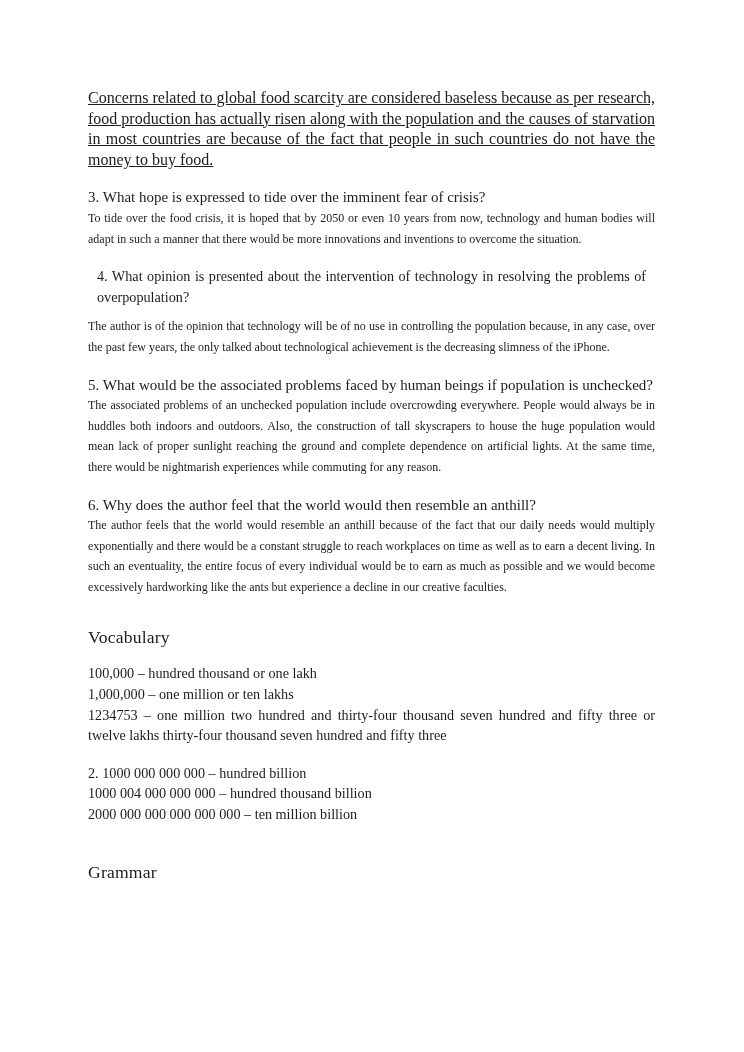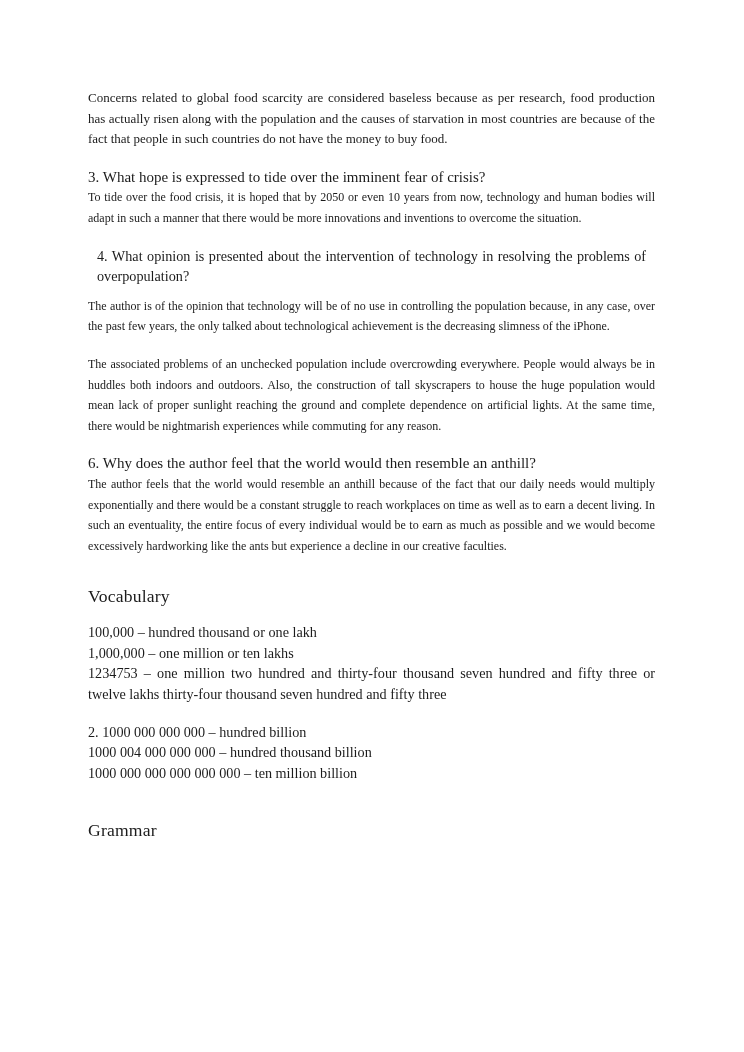--- a/index.html
+++ b/index.html
@@ -24,26 +24,27 @@
     background: #ffffff;
   }
   .content {
     position: absolute;
     left: 88px;
     top: 88px;
     width: 567px;
   }
   p.para {
     margin: 0 0 17px 0;
-    font-size: 13px;
+    font-size: 16px;
     line-height: 20.6px;
     text-align: justify;
     text-justify: inter-word;
     -webkit-hyphens: none;
     hyphens: none;
+    text-decoration: underline;
   }
   p.para:last-child {
     margin-bottom: 0;
   }
   .qline {
     display: block;
     text-align: left;
   }
   .block {
     margin: 0 0 17px 0;
@@ -107,20 +108,21 @@
       <div class="qline">3. What hope is expressed to tide over the imminent fear of crisis?</div>
       <div class="answer">To tide over the food crisis, it is hoped that by 2050 or even 10 years from now, technology and human bodies will adapt in such a manner that there would be more innovations and inventions to overcome the situation.</div>
     </div>
 
     <div class="block">
       <div class="q-wrap">4. What opinion is presented about the intervention of technology in resolving the problems of overpopulation?</div>
       <div class="answer">The author is of the opinion that technology will be of no use in controlling the population because, in any case, over the past few years, the only talked about technological achievement is the decreasing slimness of the iPhone.</div>
     </div>
 
     <div class="block">
+      <div class="qline">5. What would be the associated problems faced by human beings if population is unchecked?</div>
       <div class="answer">The associated problems of an unchecked population include overcrowding everywhere. People would always be in huddles both indoors and outdoors. Also, the construction of tall skyscrapers to house the huge population would mean lack of proper sunlight reaching the ground and complete dependence on artificial lights. At the same time, there would be nightmarish experiences while commuting for any reason.</div>
     </div>
 
     <div class="block">
       <div class="qline">6. Why does the author feel that the world would then resemble an anthill?</div>
       <div class="answer">The author feels that the world would resemble an anthill because of the fact that our daily needs would multiply exponentially and there would be a constant struggle to reach workplaces on time as well as to earn a decent living. In such an eventuality, the entire focus of every individual would be to earn as much as possible and we would become excessively hardworking like the ants but experience a decline in our creative faculties.</div>
     </div>
 
     <div class="spacer-before-heading"></div>
 
@@ -128,21 +130,21 @@
 
     <div class="vocab-group">
       <div class="vocab-line simple">100,000 – hundred thousand or one lakh</div>
       <div class="vocab-line simple">1,000,000 – one million or ten lakhs</div>
       <div class="vocab-line">1234753 – one million two hundred and thirty-four thousand seven hundred and fifty three or twelve lakhs thirty-four thousand seven hundred and fifty three</div>
     </div>
 
     <div class="vocab-group">
       <div class="vocab-line simple">2. 1000 000 000 000 – hundred billion</div>
       <div class="vocab-line simple">1000 004 000 000 000 – hundred thousand billion</div>
-      <div class="vocab-line simple">1000 000 000 000 000 000 – ten million billion</div>
+      <div class="vocab-line simple">2000 000 000 000 000 000 – ten million billion</div>
     </div>
 
     <div class="spacer-grammar"></div>
 
     <h2 class="heading">Grammar</h2>
 
   </div>
 </div>
 
 </body></html>

